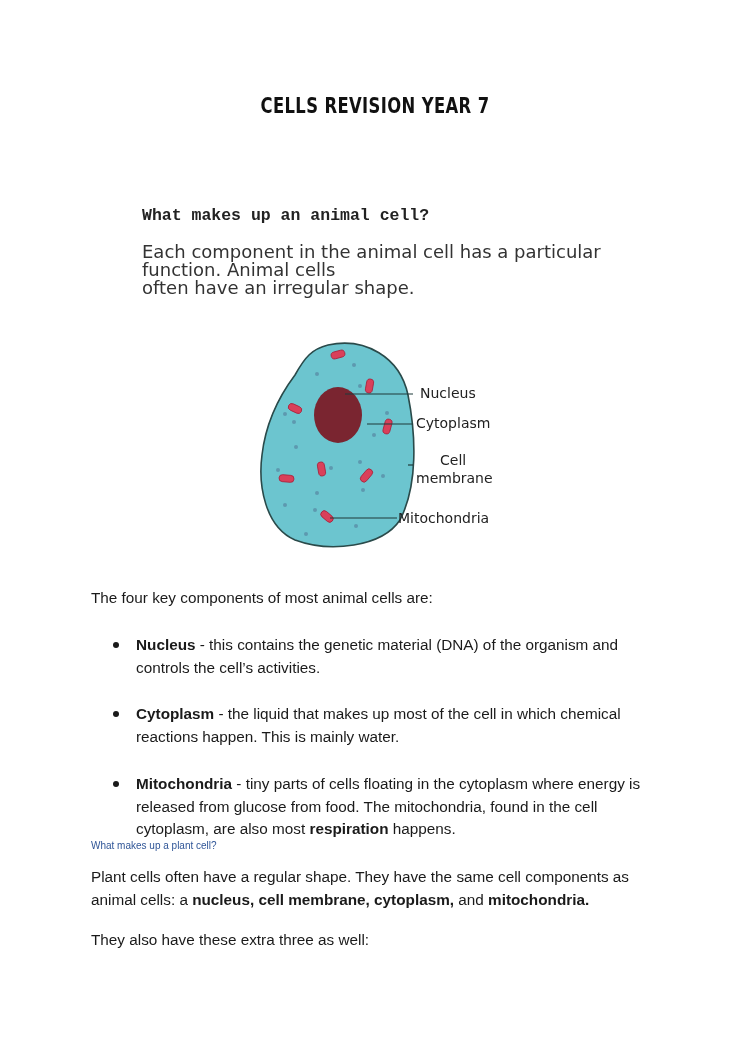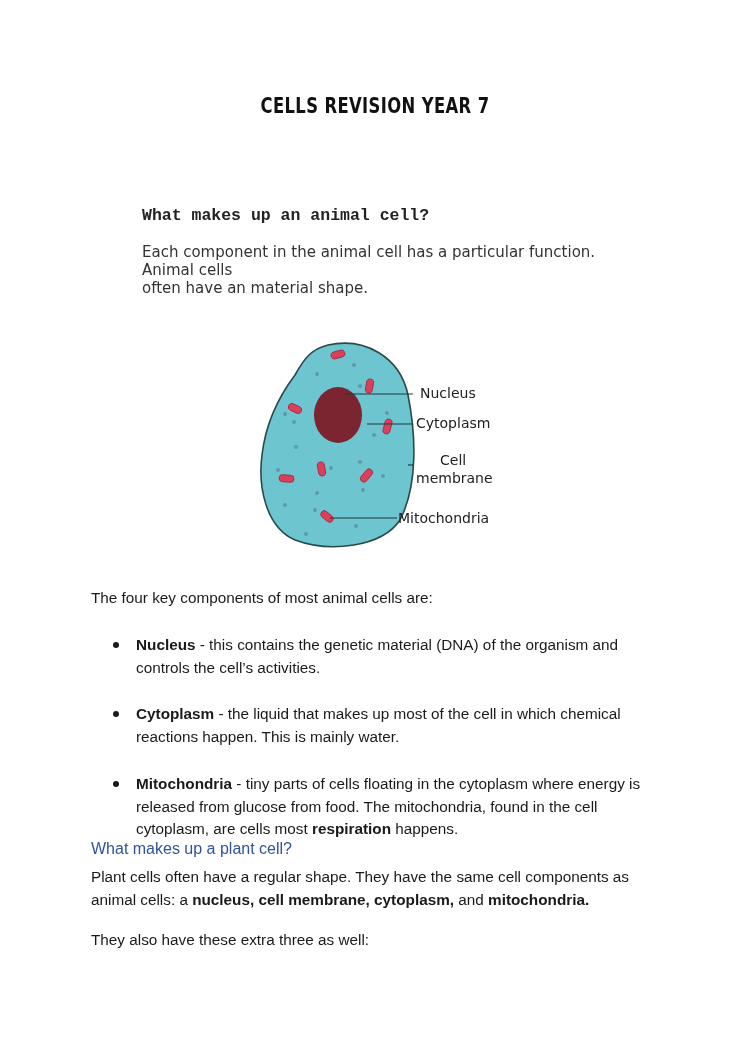--- a/index.html
+++ b/index.html
@@ -11,21 +11,21 @@
       position: absolute; top: 94px; left: 0; width: 750px; text-align: center;
       font-family: "DejaVu Sans", sans-serif; font-weight: bold; font-size: 21px;
       letter-spacing: 0.5px; color: #111; transform: scaleX(0.78); transform-origin: center;
     }
     .card-heading {
       position: absolute; top: 206px; left: 142px;
       font-family: Liberation Mono, monospace; font-weight: bold; font-size: 16.5px; color: #222;
     }
     .card-text {
       position: absolute; top: 243px; left: 142px; width: 470px;
-      font-family: "DejaVu Sans", sans-serif; font-size: 15px; line-height: 18px; color: #333;
+      font-family: "DejaVu Sans", sans-serif; font-size: 18px; line-height: 18px; color: #333;
     }
     .diagram {
       position: absolute; top: 335px; left: 250px; width: 280px; height: 220px;
     }
     .diagram svg { width: 280px; height: 220px; display: block; }
     .diagram .label {
       position: absolute; font-family: "DejaVu Sans", sans-serif; font-size: 14px; color: #222;
       line-height: 17px;
     }
     .body-text {
@@ -37,34 +37,34 @@
     .bullets li {
       position: relative; padding-left: 45px;
       font-family: "Liberation Sans", sans-serif; font-size: 15.3px; line-height: 22.7px; color: #1a1a1a; margin-top: 24px;
     }
     .bullets li .dot {
       position: absolute; left: 22px; top: 8px; width: 6px; height: 6px; border-radius: 50%; background: #1a1a1a;
     }
     b { font-weight: bold; }
     .sub-heading {
       position: absolute; top: 840px; left: 91px;
-      font-family: "Liberation Sans", sans-serif; font-size: 16px; color: #2f5597;
+      font-family: "Liberation Sans", sans-serif; font-size: 10px; color: #2f5597;
     }
     .plant-text { top: 866px; }
     .extra-text { top: 929px; }
   </style>
 </head>
 <body>
 
 <div class="doc-title">CELLS REVISION YEAR 7</div>
 
 <div class="card-heading">What makes up an animal cell?</div>
 <div class="card-text">
   <div>Each component in the animal cell has a particular function. Animal cells</div>
-  <div>often have an material shape.</div>
+  <div>often have an irregular shape.</div>
 </div>
 
 <div class="diagram">
   <svg viewBox="0 0 280 220">
 
     <path d="M78,10 C115,2 150,22 158,60 C166,100 168,150 150,185 C132,212 80,218 45,205 C15,192 8,150 12,120 C16,85 30,60 45,40 C55,22 62,14 78,10 Z" fill="#6cc5cf" stroke="#2a4a4a" stroke-width="1.6"></path>
 
     <ellipse cx="88" cy="80" rx="24" ry="28" fill="#7a2530"></ellipse>
 
     <g fill="#5a8fa8" opacity="0.8">
@@ -123,21 +123,21 @@
   </li>
   <li>
     <span class="dot"></span>
     <div><b>Cytoplasm</b><span> - the liquid that makes up most of the cell in which chemical</span></div>
     <div>reactions happen. This is mainly water.</div>
   </li>
   <li>
     <span class="dot"></span>
     <div><b>Mitochondria</b><span> - tiny parts of cells floating in the cytoplasm where energy is</span></div>
     <div>released from glucose from food. The mitochondria, found in the cell</div>
-    <div><span>cytoplasm, are cells most </span><b>respiration</b><span> happens.</span></div>
+    <div><span>cytoplasm, are also most </span><b>respiration</b><span> happens.</span></div>
   </li>
 </ul>
 
 <div class="sub-heading">What makes up a plant cell?</div>
 
 <div class="body-text plant-text">
   <div>Plant cells often have a regular shape. They have the same cell components as</div>
   <div><span>animal cells: a </span><b>nucleus, cell membrane, cytoplasm,</b><span> and </span><b>mitochondria.</b></div>
 </div>
 

